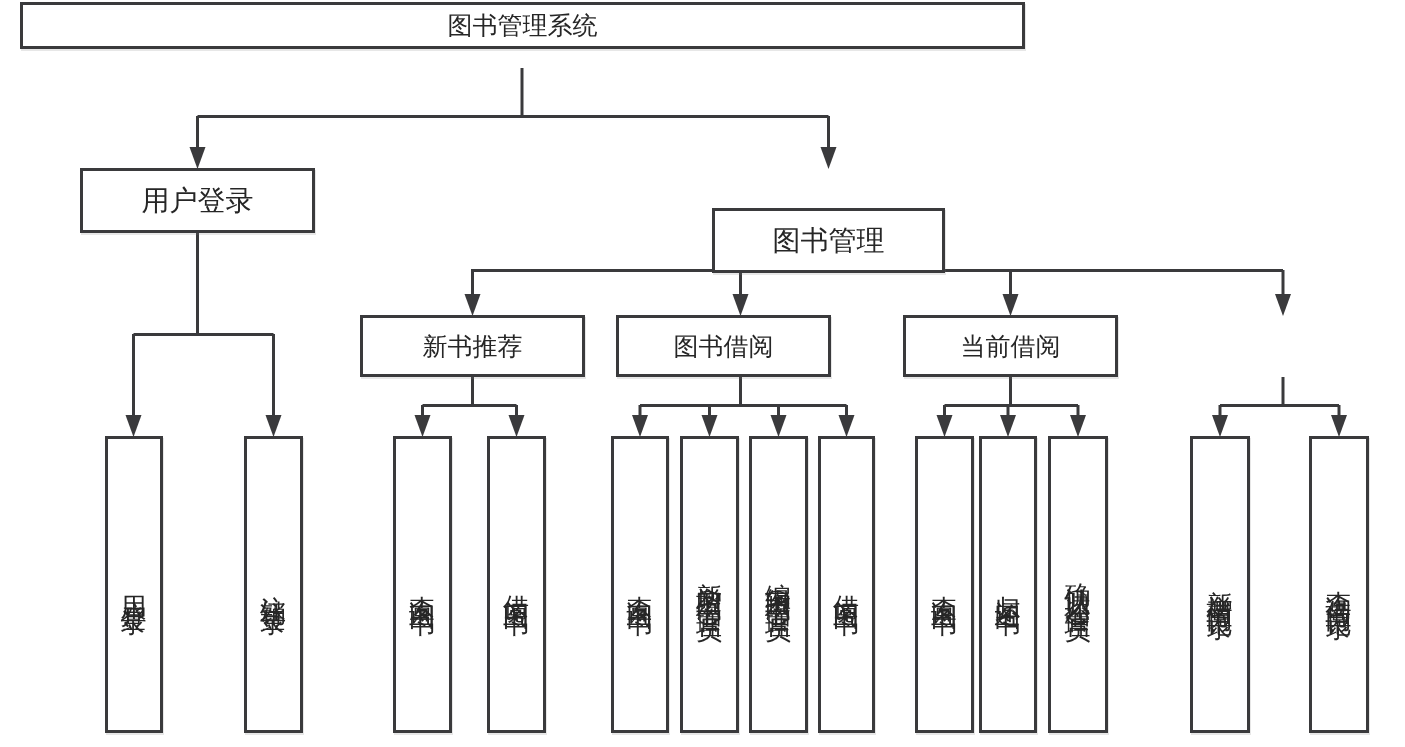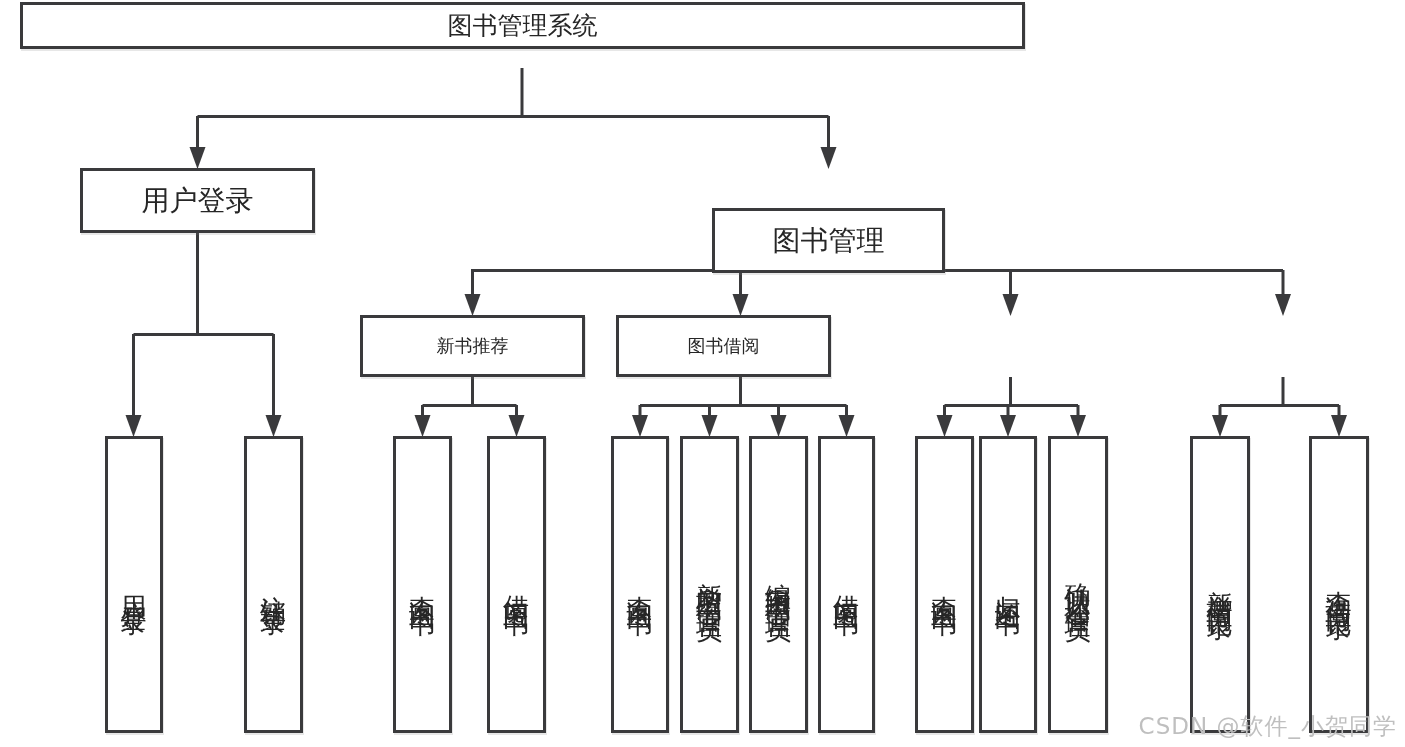--- a/index.html
+++ b/index.html
@@ -39,21 +39,21 @@
     align-items: center;
     justify-content: center;
     z-index: 2;
     box-shadow: 1px 2px 0 rgba(120,120,120,0.18);
   }
   .node.hnode span {
     white-space: nowrap;
   }
   .node.root  { font-size: 25px; }
   .node.lvl2  { font-size: 28px; }
-  .node.lvl3  { font-size: 18px; }
+  .node.lvl3  { font-size: 25px; }
   .node.leaf  { font-size: 26px; }
   .node.leaf span {
     writing-mode: vertical-rl;
     text-orientation: mixed;
     letter-spacing: 5px;
     line-height: 1;
   }
   .watermark {
     position: absolute;
     right: 8px;
@@ -142,20 +142,23 @@
   <div class="node lvl2 hnode" style="left:712px; top:168px; width:233px; height:65px;margin-top:40px;">
     <span>图书管理</span>
   </div>
 
   <div class="node lvl3 hnode" style="left:360px; top:315px; width:225px; height:62px;">
     <span>新书推荐</span>
   </div>
   <div class="node lvl3 hnode" style="left:616px; top:315px; width:215px; height:62px;">
     <span>图书借阅</span>
   </div>
+  <div class="node lvl3 hnode" style="left:903px; top:315px; width:215px; height:62px;">
+    <span>当前借阅</span>
+  </div>
 
   <div class="node leaf" style="left:105px; top:436px; width:58px; height:297px;">
     <span>用户登录</span>
   </div>
   <div class="node leaf" style="left:244px; top:436px; width:59px; height:297px;">
     <span>注销登录</span>
   </div>
 
   <div class="node leaf" style="left:393px; top:436px; width:59px; height:297px;">
     <span>查询图书</span>
@@ -187,15 +190,14 @@
     <span>确认归还（管理员）</span>
   </div>
 
   <div class="node leaf" style="left:1190px; top:436px; width:60px; height:297px;">
     <span>新增借阅记录</span>
   </div>
   <div class="node leaf" style="left:1309px; top:436px; width:60px; height:297px;">
     <span>查询借阅记录</span>
   </div>
 
-  <div class="watermark">CSDN @软件_小贺同学</div>
 
 </div>
 
 </body></html>

